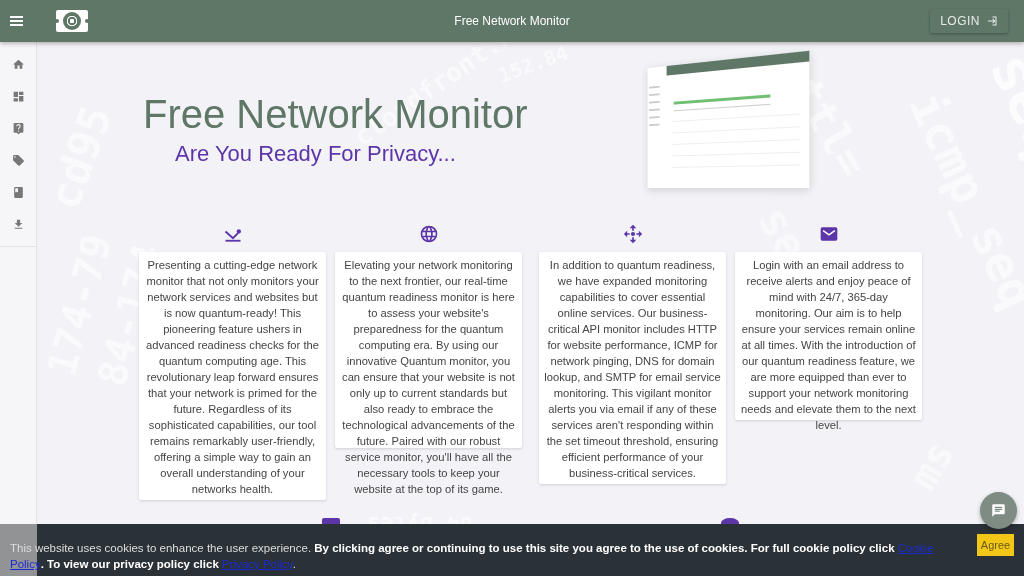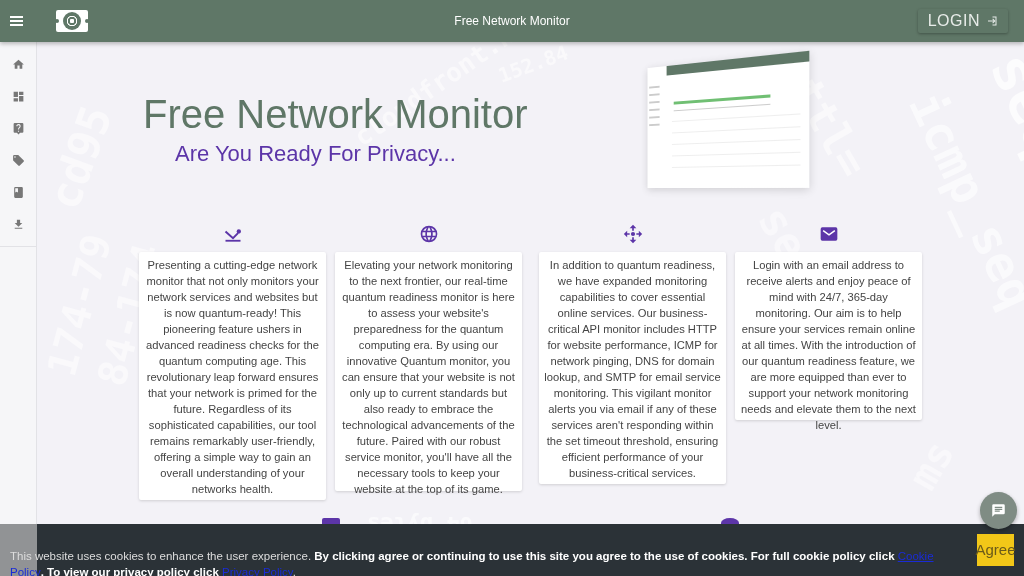--- a/index.html
+++ b/index.html
@@ -39,21 +39,21 @@
   .logo .dot { position: absolute; top: 9px; width: 4px; height: 4px; border-radius: 50%; background: #5f7767; }
   .logo .dot.l { left: -1px; }
   .logo .dot.r { right: -1px; }
   .app-title {
     position: absolute; left: 0; right: 0; top: 0; height: 42px;
     display: flex; align-items: center; justify-content: center;
     color: #fff; font-size: 12px; pointer-events: none;
   }
   .login-btn {
     position: absolute; right: 16px; top: 9px; height: 24px; padding: 0 10px;
-    background: #5f7767; color: #e8ece9; font-size: 16px; letter-spacing: 0.5px;
+    background: #5f7767; color: #e8ece9; font-size: 12px; letter-spacing: 0.5px;
     display: flex; align-items: center; gap: 6px;
     box-shadow: 0 1px 3px rgba(0,0,0,0.3); border-radius: 2px; cursor: pointer;
   }
   .login-btn svg { width: 12px; height: 12px; }
   
   .sidebar {
     position: absolute; left: 0; top: 42px; width: 37px; height: 534px;
     background: #f6f6f8; border-right: 1px solid #e2e2e6; z-index: 5;
   }
   .side-item {
@@ -109,31 +109,31 @@
   .chat-btn {
     position: absolute; left: 980px; top: 492px; width: 37px; height: 37px; border-radius: 50%;
     background: #7f8c84; box-shadow: 0 2px 4px rgba(0,0,0,0.3);
     display: flex; align-items: center; justify-content: center; z-index: 30; cursor: pointer;
   }
   .chat-btn svg { width: 15px; height: 15px; fill: #fff; }
   
   .cookie-banner {
     position: absolute; left: 0; top: 524px; width: 1024px; height: 52px;
     background: #2b3237; z-index: 20; color: #ddd; font-size: 11.5px; line-height: 16px;
-    padding: 24px 80px 0 10px;
+    padding: 16px 80px 0 10px;
   }
   .cookie-banner .overlay-left {
     position: absolute; left: 0; top: 0; width: 37px; height: 52px; background: rgba(200,200,200,0.65);
   }
   .cookie-banner b { color: #fff; }
   .cookie-banner a { color: #1a2bd6; text-decoration: underline; }
   .cookie-text { position: relative; }
   .agree-btn {
-    position: absolute; left: 977px; top: 10px; width: 37px; height: 32px;
-    background: #f2c718; color: #6b5a1a; font-size: 15px; display: flex; align-items: center; justify-content: center;
+    position: absolute; left: 977px; top: 10px; width: 37px; height: 22px;
+    background: #f2c718; color: #6b5a1a; font-size: 11px; display: flex; align-items: center; justify-content: center;
     cursor: pointer;
   }
   .peek-icon { position: absolute; width: 18px; height: 10px; background: #5c35a8; z-index: 15; border-radius: 2px 2px 0 0; }
 </style>
 </head>
 <body>
 
 <div class="watermark">
   <span style="left:920px; top:60px; font-size:58px; transform:rotate(65deg); opacity:.85;">seq=8</span>
   <span style="left:820px; top:130px; font-size:48px; transform:rotate(65deg); opacity:.7;">icmp_seq</span>
@@ -248,21 +248,21 @@
 <div class="feature-icon" style="left:819px; top:224px;">
   <svg viewBox="0 0 24 24">
       <rect x="2" y="4" width="20" height="16" rx="2"></rect>
       <path d="M5 8l7 5 7-5" stroke="#fff" stroke-width="1.8" fill="none"></path>
     </svg>
 </div>
 
 <div class="card" style="left:139px; top:252px; width:187px; height:248px;">
   <p>Presenting a cutting-edge network monitor that not only monitors your network services and websites but is now quantum-ready! This pioneering feature ushers in advanced readiness checks for the quantum computing age. This revolutionary leap forward ensures that your network is primed for the future. Regardless of its sophisticated capabilities, our tool remains remarkably user-friendly, offering a simple way to gain an overall understanding of your networks health.</p>
 </div>
-<div class="card" style="left:335px; top:252px; width:187px; height:239px;">
+<div class="card" style="left:335px; top:252px; width:187px; height:196px;">
   <p>Elevating your network monitoring to the next frontier, our real-time quantum readiness monitor is here to assess your website's preparedness for the quantum computing era. By using our innovative Quantum monitor, you can ensure that your website is not only up to current standards but also ready to embrace the technological advancements of the future. Paired with our robust service monitor, you'll have all the necessary tools to keep your website at the top of its game.</p>
 </div>
 <div class="card" style="left:539px; top:252px; width:187px; height:232px;">
   <p>In addition to quantum readiness, we have expanded monitoring capabilities to cover essential online services. Our business-critical API monitor includes HTTP for website performance, ICMP for network pinging, DNS for domain lookup, and SMTP for email service monitoring. This vigilant monitor alerts you via email if any of these services aren't responding within the set timeout threshold, ensuring efficient performance of your business-critical services.</p>
 </div>
 <div class="card" style="left:735px; top:252px; width:187px; height:168px;">
   <p>Login with an email address to receive alerts and enjoy peace of mind with 24/7, 365-day monitoring. Our aim is to help ensure your services remain online at all times. With the introduction of our quantum readiness feature, we are more equipped than ever to support your network monitoring needs and elevate them to the next level.</p>
 </div>
 
 <div class="peek-icon" style="left:322px; top:518px;"></div>

